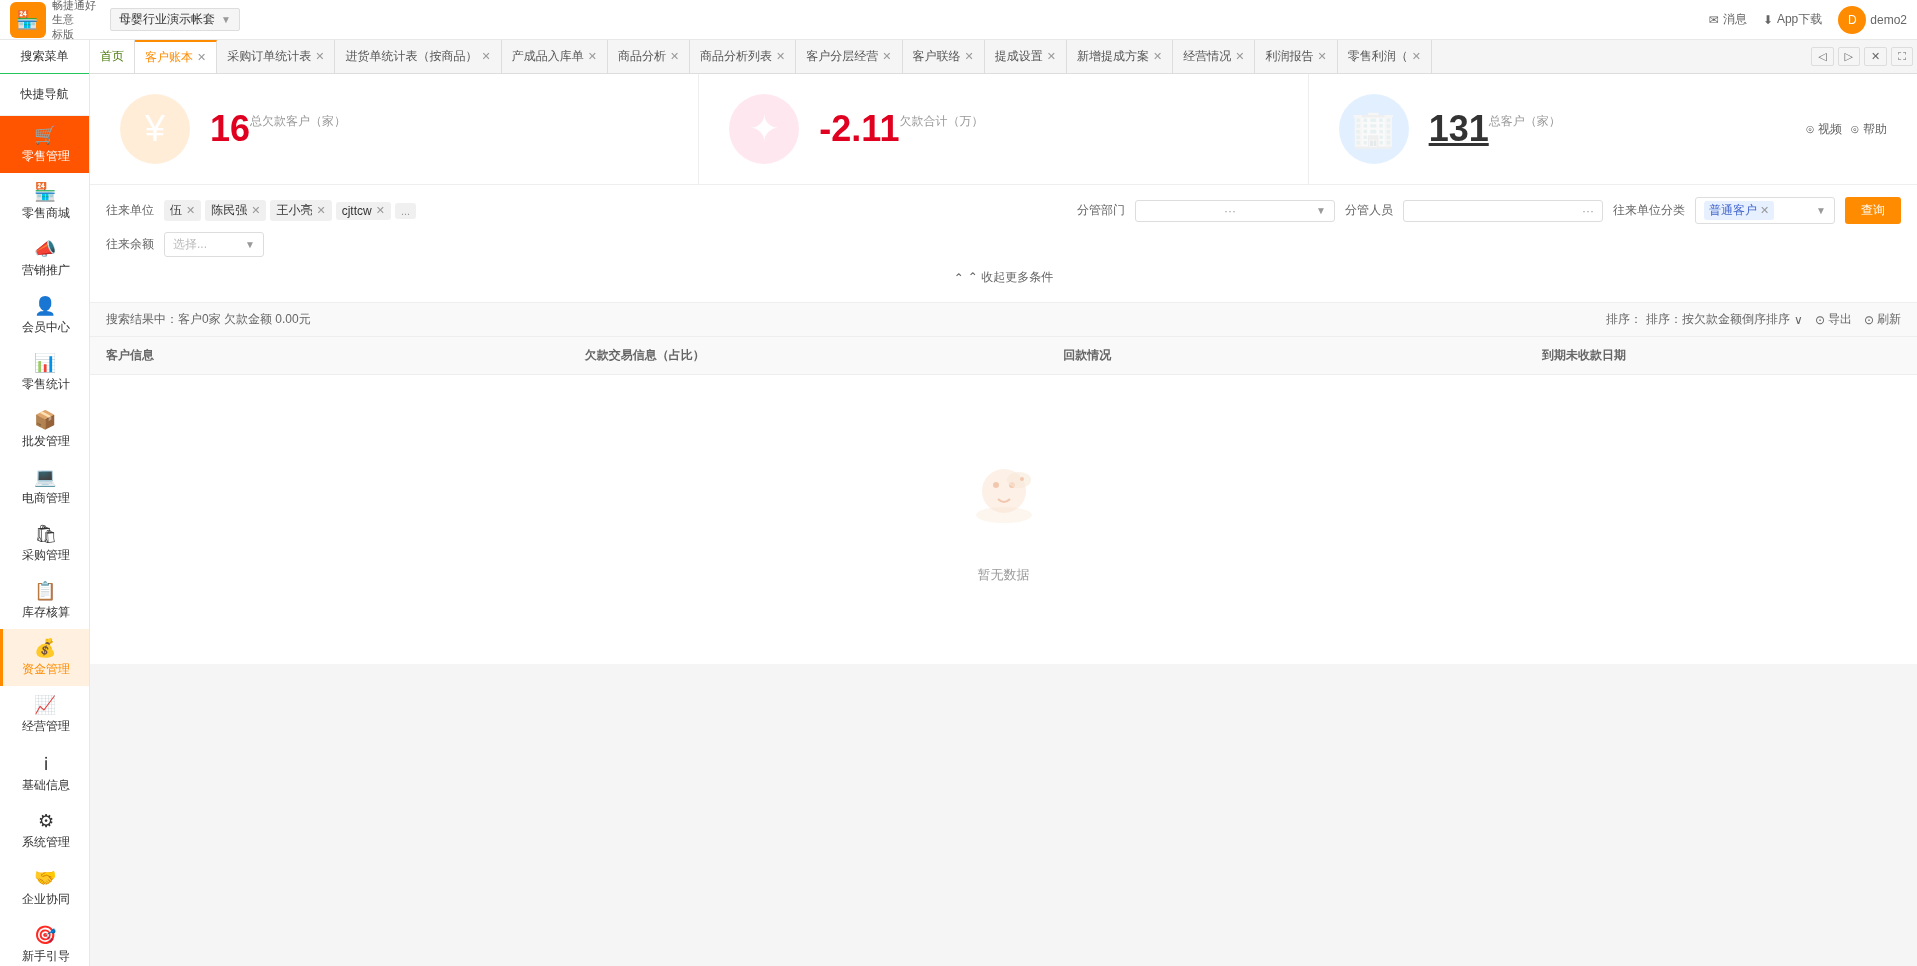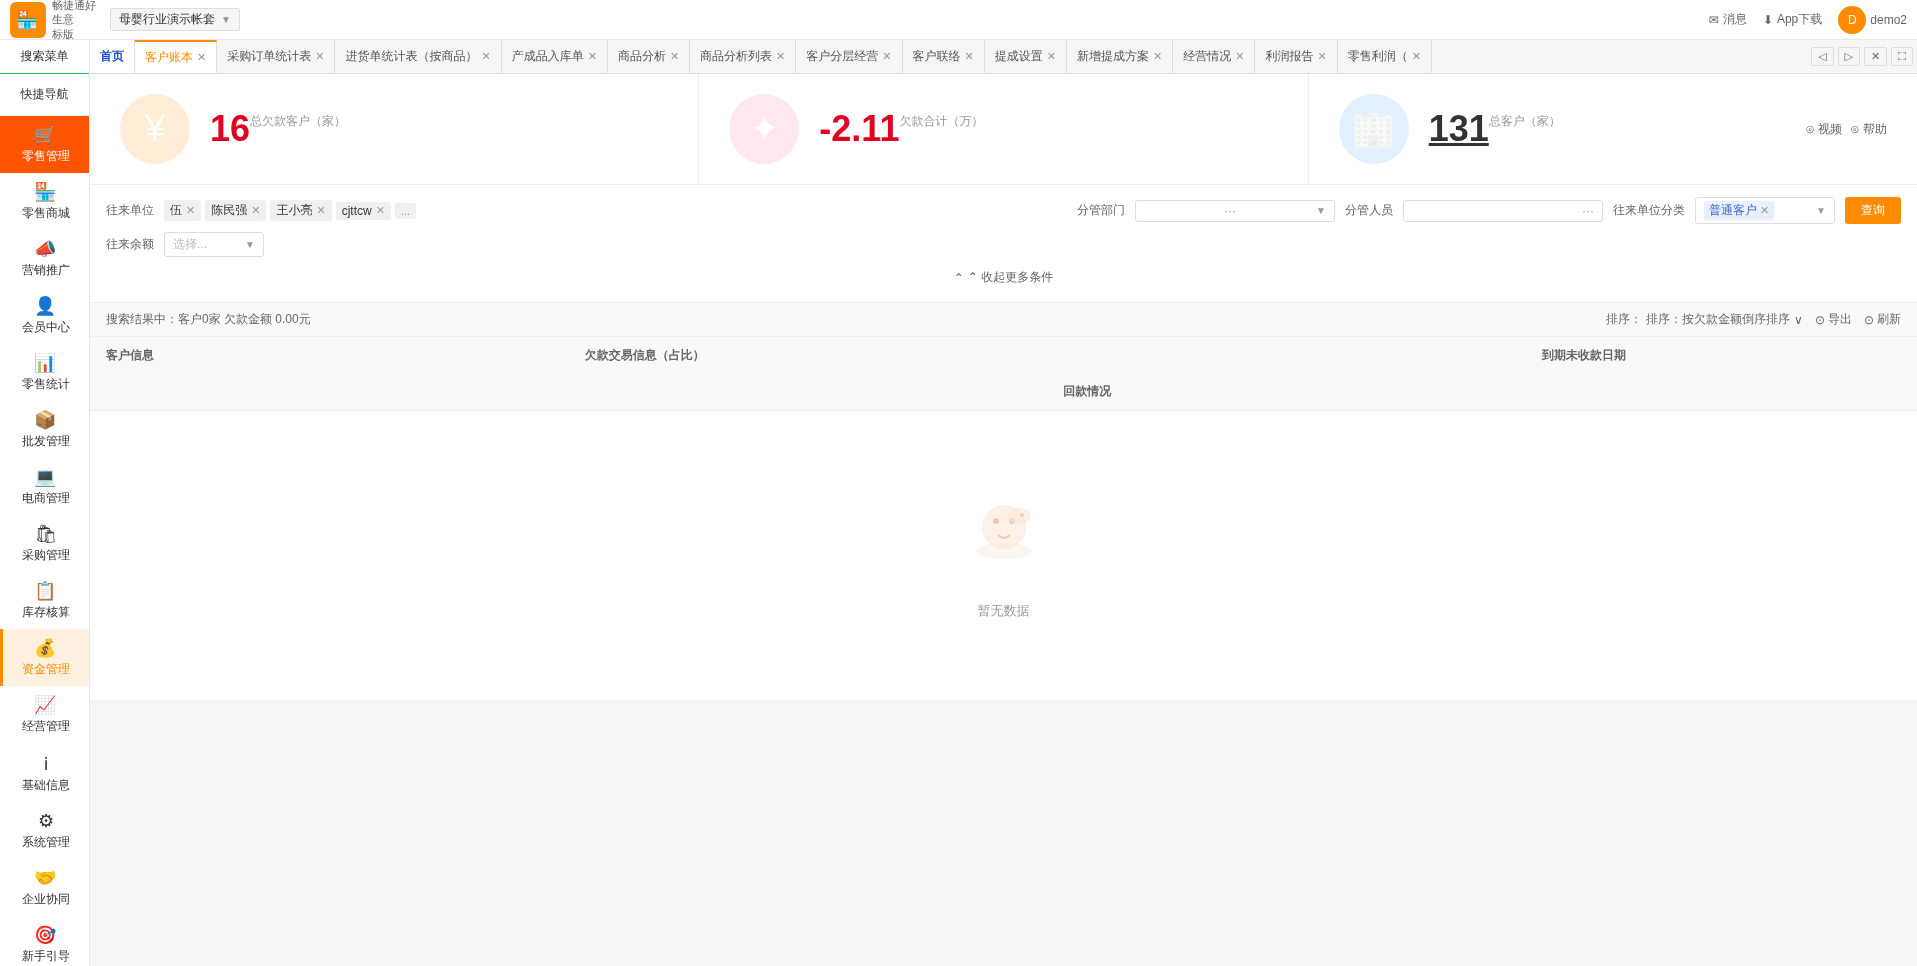--- a/index.html
+++ b/index.html
@@ -34,21 +34,21 @@
     .sidebar-item-icon { font-size: 18px; margin-bottom: 2px; }
 
     
     .content-area { flex: 1; display: flex; flex-direction: column; overflow: hidden; }
 
     
     .tab-bar { display: flex; align-items: center; background: #f5f5f5; border-bottom: 1px solid #ddd; flex-shrink: 0; height: 34px; overflow: hidden; }
     .tab-item { display: flex; align-items: center; padding: 0 10px; height: 34px; font-size: 12px; cursor: pointer; border-right: 1px solid #ddd; white-space: nowrap; color: #555; background: #f5f5f5; flex-shrink: 0; }
     .tab-item.active { background: #fff; color: #ff8c00; border-top: 2px solid #ff8c00; }
     .tab-item .close-btn { margin-left: 4px; color: #999; font-size: 11px; }
-    .tab-home { background: #fff; color: #1d4ed8; font-size: 12px; font-weight: bold; }
+    .tab-home { background: #fff; color: #4d7c0f; font-size: 12px; }
     .tab-bar-right { margin-left: auto; display: flex; align-items: center; gap: 4px; padding-right: 4px; flex-shrink: 0; }
     .tab-bar-right button { background: none; border: 1px solid #ddd; border-radius: 2px; padding: 2px 6px; font-size: 11px; cursor: pointer; color: #666; }
 
     
     .page-content { flex: 1; overflow-y: auto; background: #f5f5f5; padding: 0; }
 
     
     .stats-row { display: flex; background: #fff; margin-bottom: 0; border-bottom: 1px solid #eee; }
     .stat-card { flex: 1; display: flex; align-items: center; padding: 20px 30px; position: relative; }
     .stat-card + .stat-card { border-left: 1px solid #eee; }
@@ -84,21 +84,21 @@
     .results-text { font-size: 12px; color: #666; flex: 1; }
     .results-actions { display: flex; align-items: center; gap: 12px; font-size: 12px; color: #666; }
     .results-sort { display: flex; align-items: center; gap: 4px; cursor: pointer; }
     .results-action-btn { display: flex; align-items: center; gap: 3px; cursor: pointer; }
 
     
     .data-table { width: 100%; background: #fff; }
     .table-header { display: flex; padding: 10px 16px; background: #f9f9f9; border-bottom: 1px solid #eee; font-size: 12px; color: #666; font-weight: bold; }
     .col-customer { flex: 2; }
     .col-debt { flex: 2; }
-    .col-repay { flex: 2; margin-top: 36px; }
+    .col-repay { flex: 2; }
     .col-date { flex: 1.5; }
 
     
     .empty-state { display: flex; flex-direction: column; align-items: center; justify-content: center; padding: 80px 20px; background: #fff; }
     .empty-icon { font-size: 80px; margin-bottom: 12px; opacity: 0.5; }
     .empty-text { font-size: 13px; color: #999; }
   </style>
 </head>
 <body>
 

